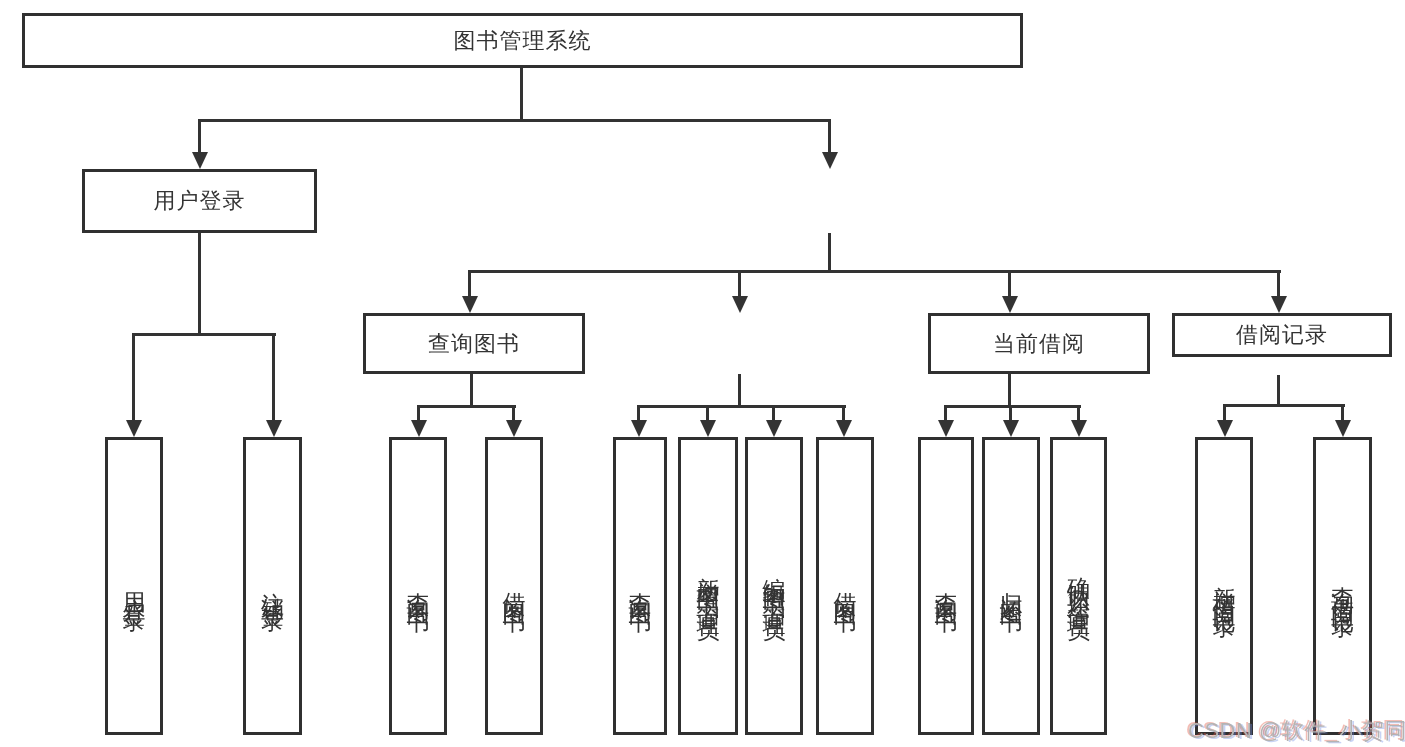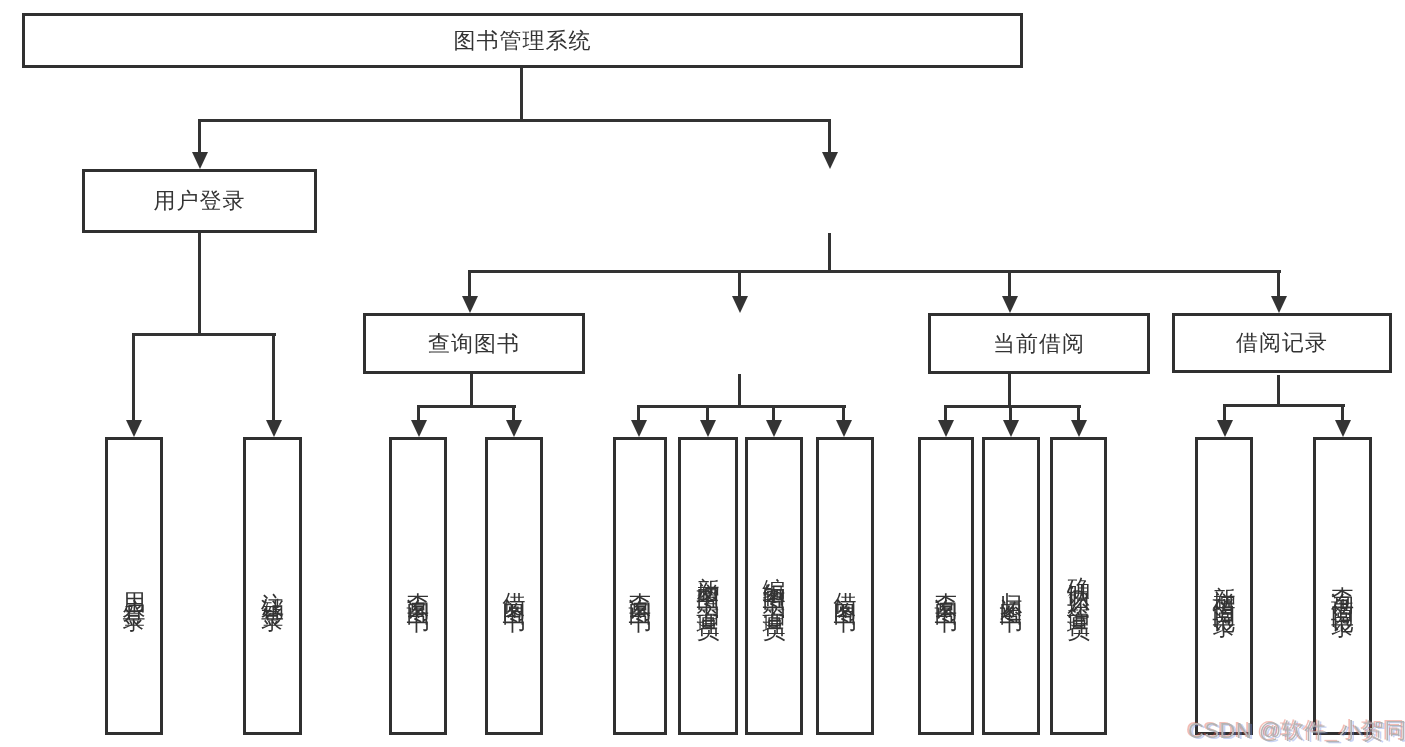--- a/index.html
+++ b/index.html
@@ -75,21 +75,21 @@
   <div class="box h" style="left:82px;top:169px;width:235px;height:64px">
     <span>用户登录</span>
   </div>
 
   <div class="box h" style="left:363px;top:313px;width:222px;height:61px">
     <span>查询图书</span>
   </div>
   <div class="box h" style="left:928px;top:313px;width:222px;height:61px">
     <span>当前借阅</span>
   </div>
-  <div class="box h" style="left:1172px;top:313px;width:220px;height:60px">
+  <div class="box h" style="left:1172px;top:313px;width:220px;height:44px">
     <span>借阅记录</span>
   </div>
 
   <div class="box v" style="left:105px;top:437px;width:58px;height:298px">
     <span>用户登录</span>
   </div>
   <div class="box v" style="left:243px;top:437px;width:59px;height:298px">
     <span>注销登录</span>
   </div>
 

